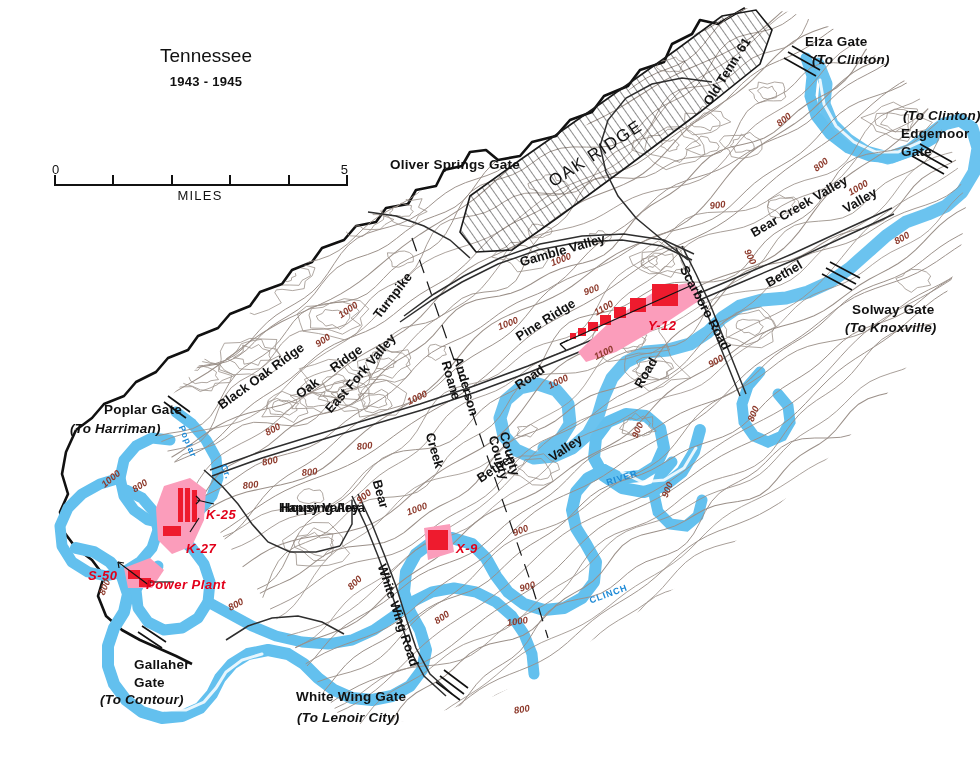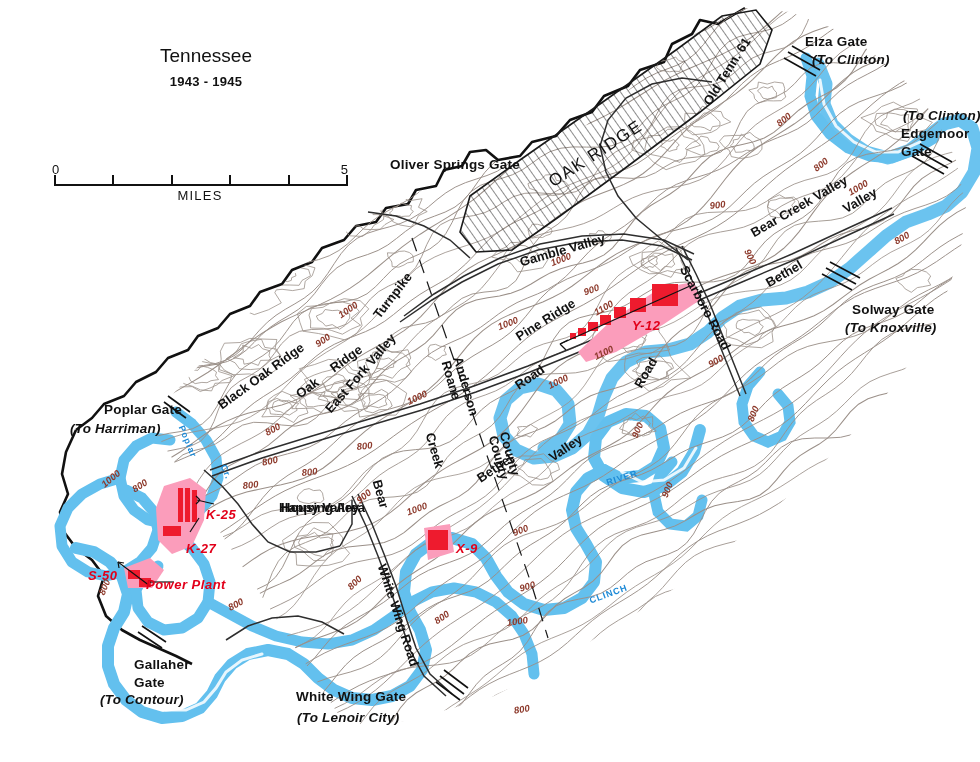--- a/index.html
+++ b/index.html
@@ -421,21 +421,21 @@
       <div class="lbl gate" style="left: 852px; top: 302px; transform-origin: left top;">Solway Gate</div>
       <div class="lbl gate-sub" style="left: 845px; top: 320px; transform-origin: left top;">(To Knoxville)</div>
       <div class="lbl gate" style="left: 390px; top: 157px; transform-origin: left top;">Oliver Springs Gate</div>
       <div class="lbl gate" style="left: 104px; top: 402px; transform-origin: left top;">Poplar Gate</div>
       <div class="lbl gate-sub" style="left: 70px; top: 421px; transform-origin: left top;">(To Harriman)</div>
       <div class="lbl gate" style="left: 134px; top: 657px; transform-origin: left top;">Gallaher</div>
       <div class="lbl gate" style="left: 134px; top: 675px; transform-origin: left top;">Gate</div>
       <div class="lbl gate-sub" style="left: 100px; top: 692px; transform-origin: left top;">(To Contour)</div>
       <div class="lbl gate" style="left: 296px; top: 689px; transform-origin: left top;">White Wing Gate</div>
       <div class="lbl gate-sub" style="left: 297px; top: 710px; transform-origin: left top;">(To Lenoir City)</div>
-      <div class="lbl site" style="left: 632px; top: 318px; transform-origin: left top;">Y-12</div>
+      <div class="lbl site" style="left: 648px; top: 318px; transform-origin: left top;">Y-12</div>
       <div class="lbl site" style="left: 456px; top: 541px; transform-origin: left top;">X-9</div>
       <div class="lbl site" style="left: 206px; top: 507px; transform-origin: left top;">K-25</div>
       <div class="lbl site" style="left: 186px; top: 541px; transform-origin: left top;">K-27</div>
       <div class="lbl site" style="left: 88px; top: 568px; transform-origin: left top;">S-50</div>
       <div class="lbl site" style="left: 146px; top: 577px; transform-origin: left top;">Power Plant</div>
       <div class="lbl township" style="left: 545px; top: 175px; transform: rotate(-33deg); transform-origin: left top;">OAK RIDGE</div>
       <div class="lbl feature" style="left: 700px; top: 100px; transform: rotate(-58deg); transform-origin: left top;">Old Tenn. 61</div>
       <div class="lbl feature" style="left: 518px; top: 255px; transform: rotate(-16deg); transform-origin: left top;">Gamble Valley</div>
       <div class="lbl feature" style="left: 690px; top: 263px; transform: rotate(62deg); transform-origin: left top;">Scarboro  Road</div>
       <div class="lbl feature" style="left: 748px; top: 227px; transform: rotate(-30deg); transform-origin: left top;">Bear Creek Valley</div>

